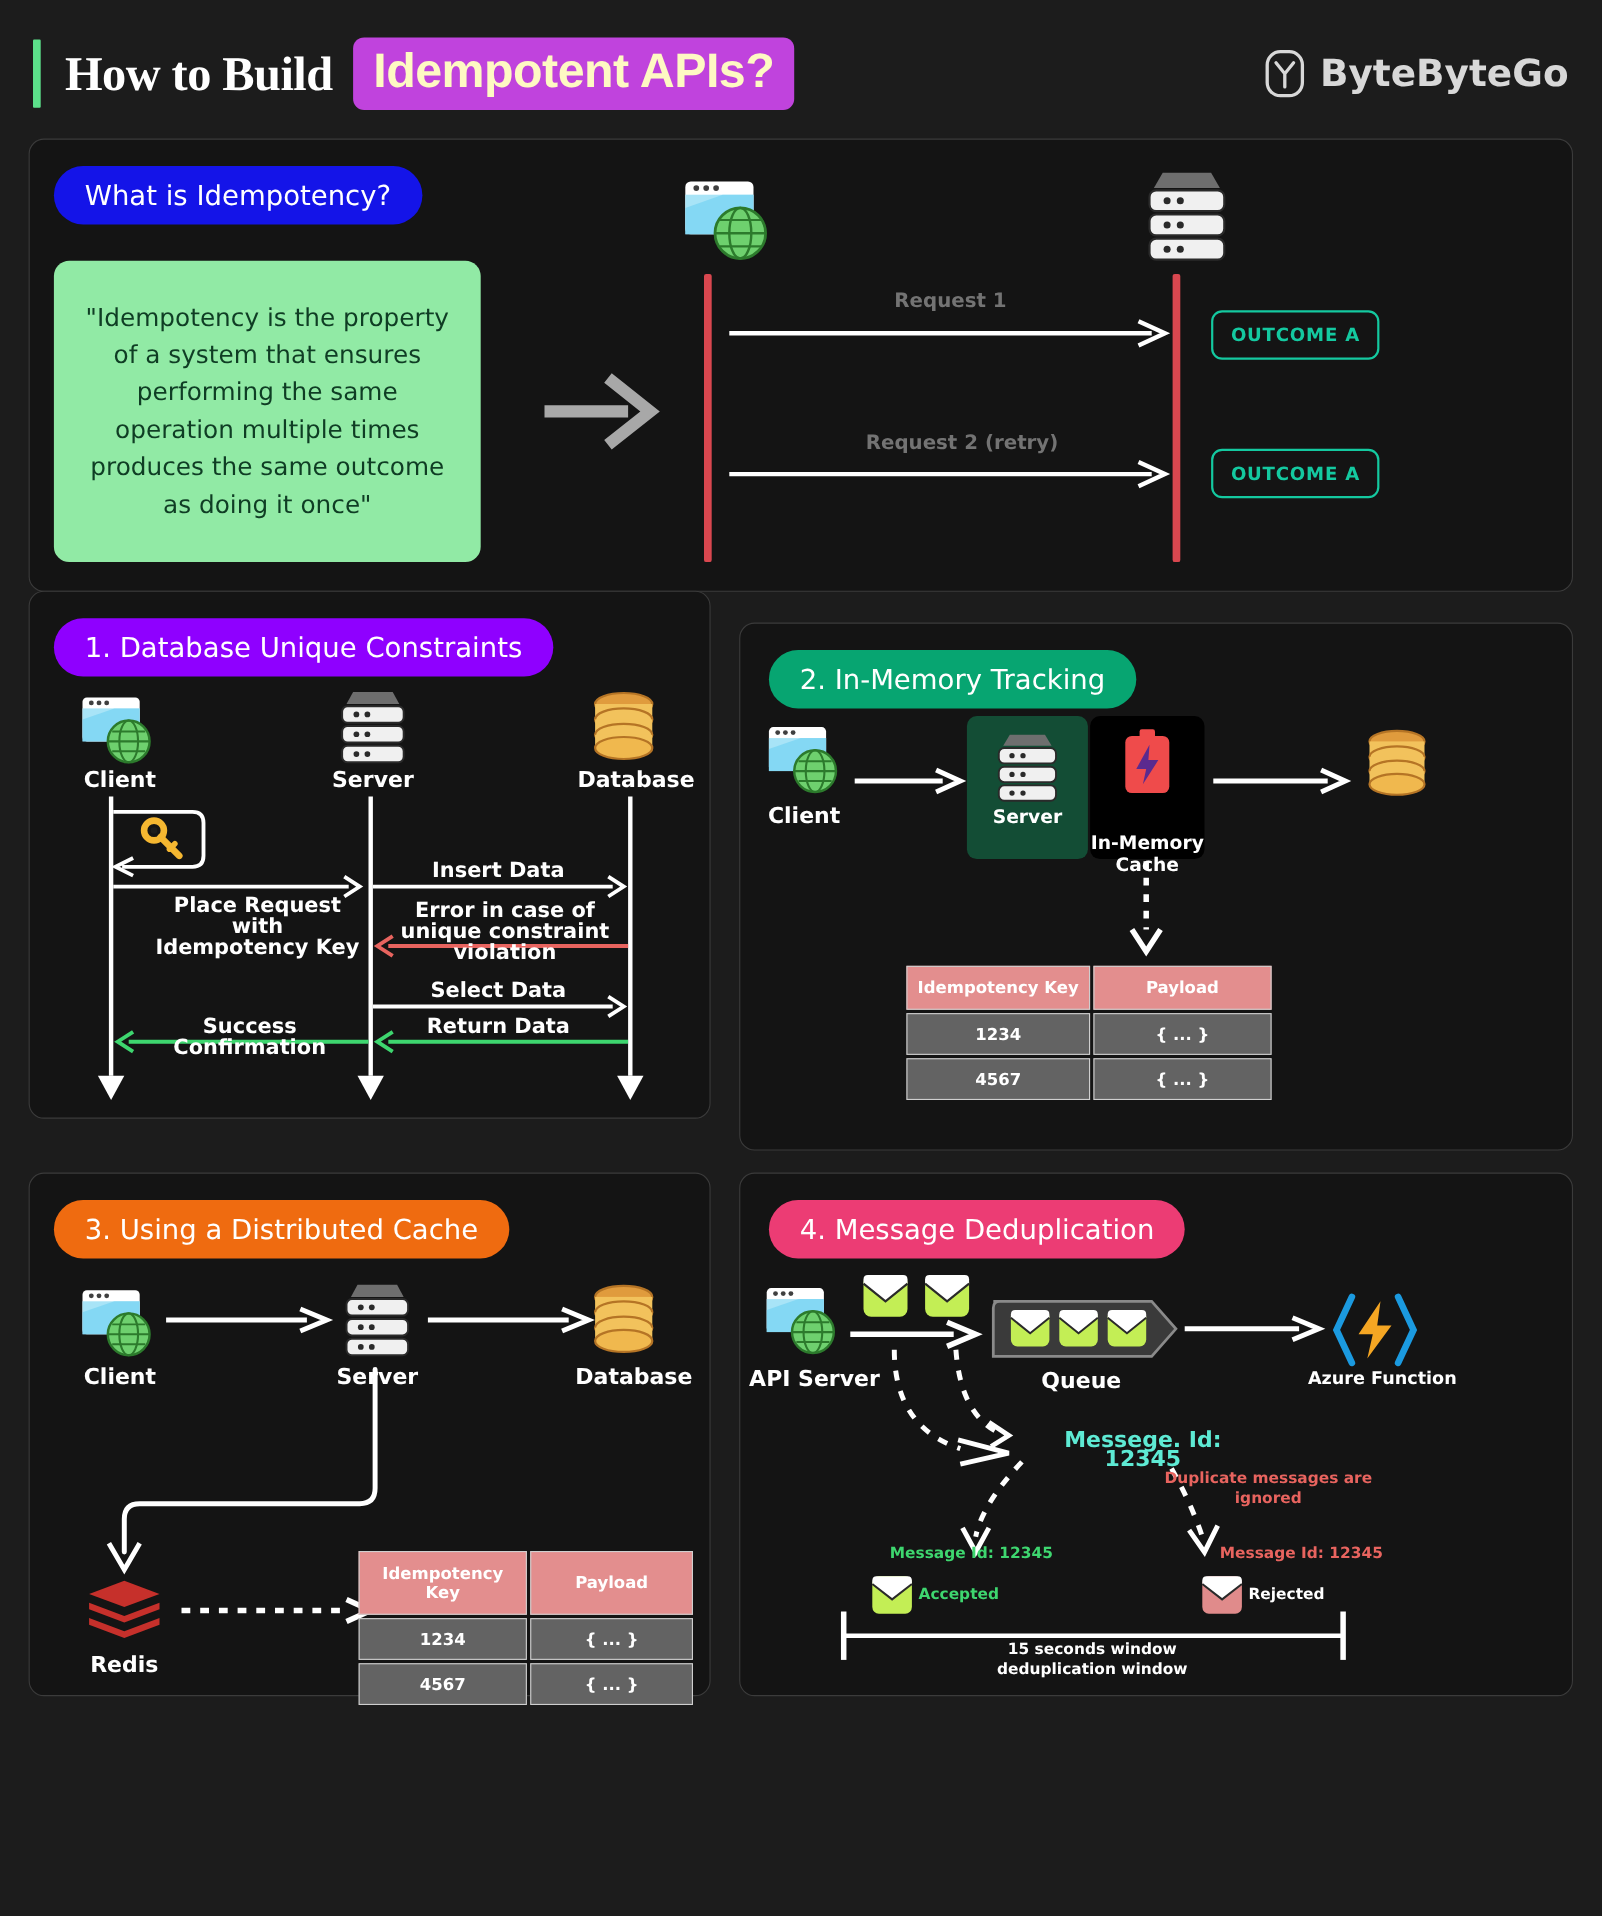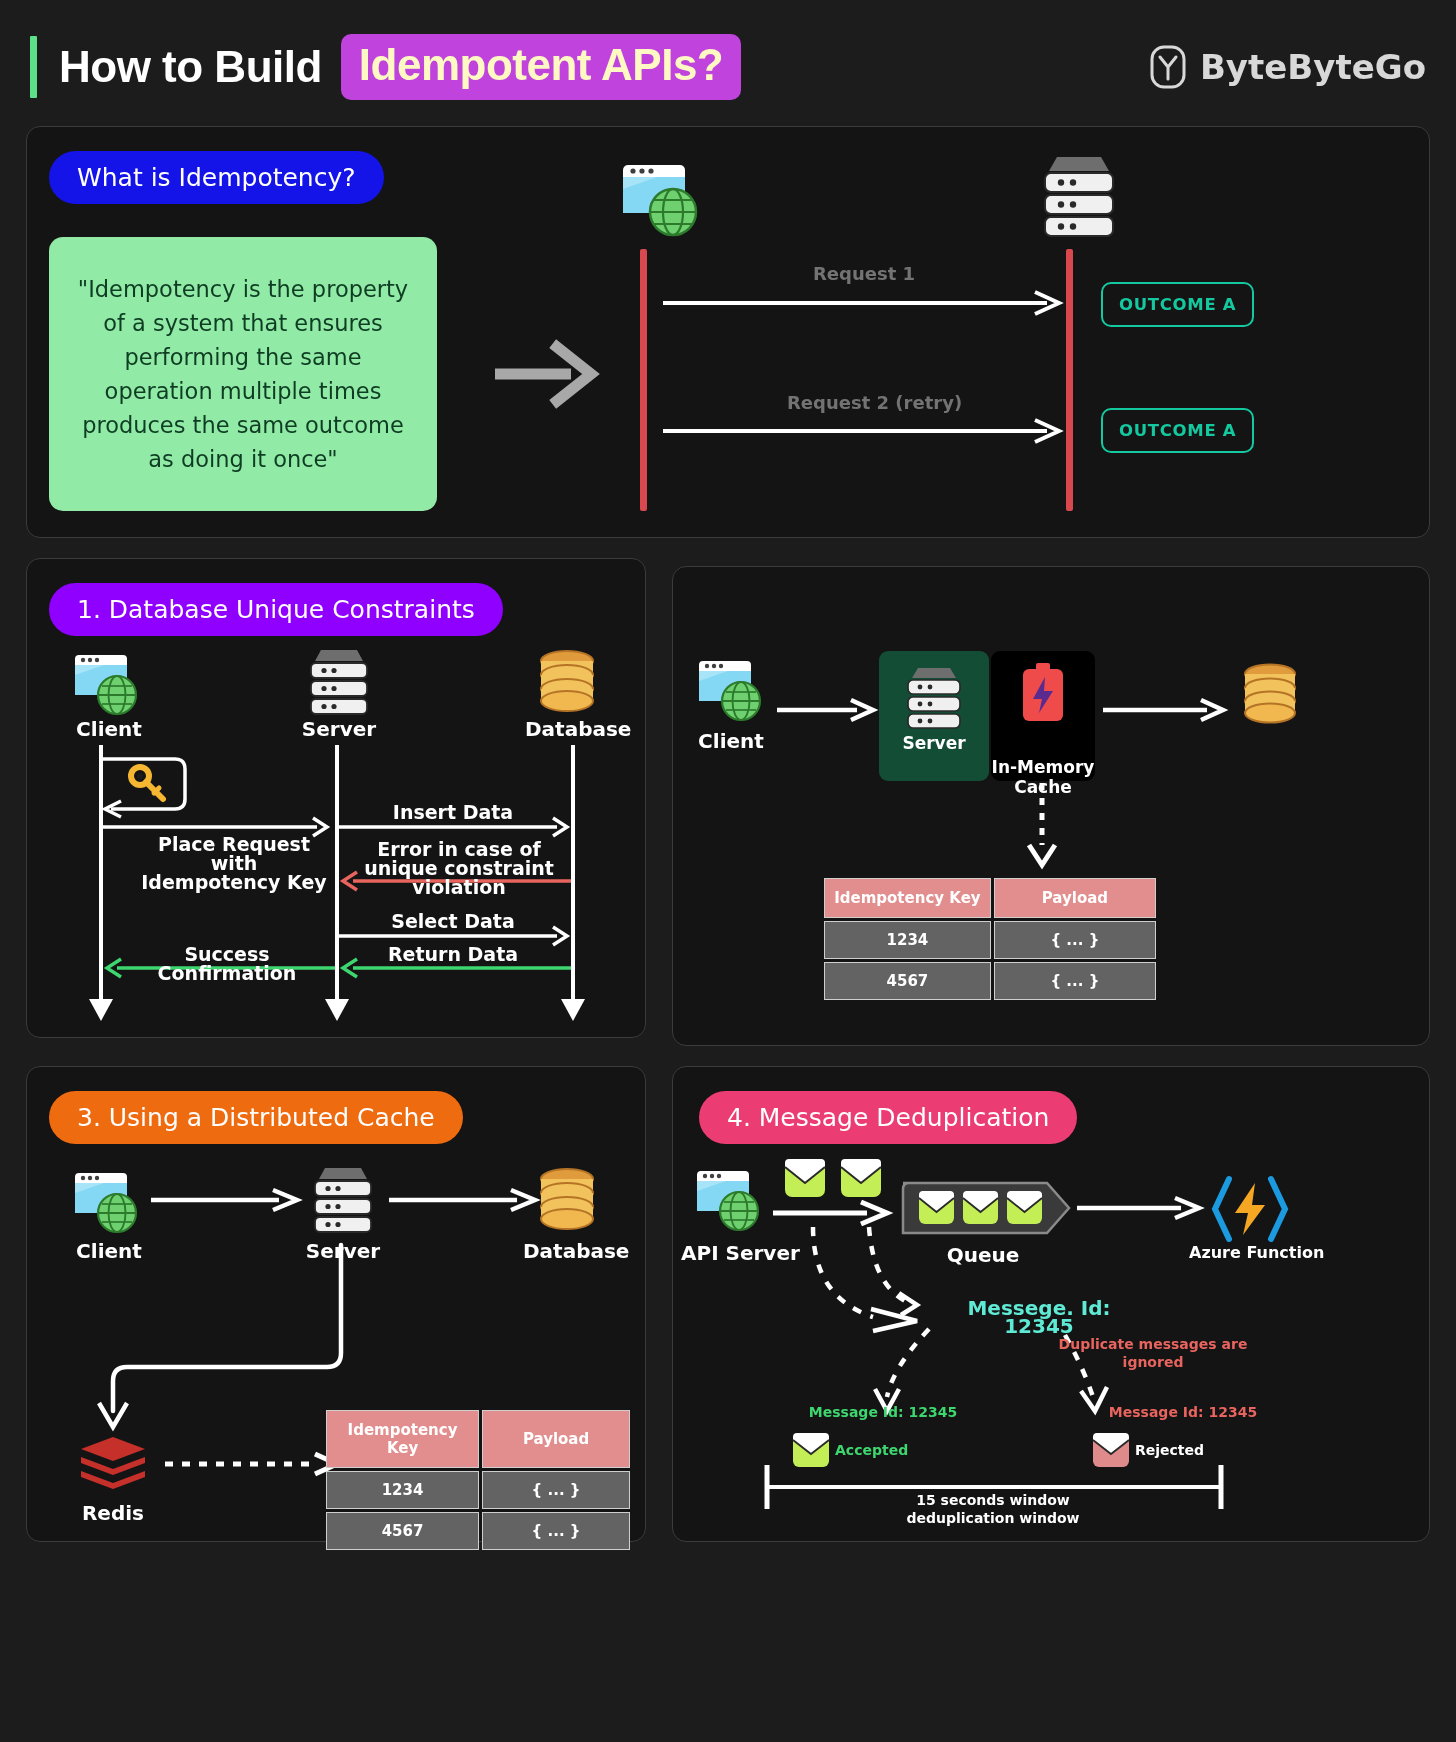--- a/index.html
+++ b/index.html
@@ -10,21 +10,21 @@
     color: #ffffff;
     overflow: hidden;
     position: relative;
   }
 
   
   #header { display: flex; align-items: center; padding: 22px 30px 0 30px; height: 112px; }
   .title-bar { width: 7px; height: 62px; background: #5ce08a; margin-right: 22px; border-radius: 1px; }
   .title-plain {
     font-size: 44px; font-weight: bold; color: #ffffff; letter-spacing: -0.5px;
-    font-family: Liberation Sans, sans-serif;
+    font-family: Liberation Serif, serif;
   }
   .title-hl {
     font-size: 44px; font-weight: bold; color: #fef9c3;
     background: #c043dd; border-radius: 10px; padding: 6px 18px 10px 18px;
     margin-left: 19px; letter-spacing: -0.5px;
     font-family: Liberation Sans, sans-serif;
   }
   #brand { margin-left: auto; display: flex; align-items: center; gap: 12px; }
   #brand .logo-mark { width: 40px; height: 44px; }
   #brand .brand-text {
@@ -33,21 +33,21 @@
   }
 
   
   .panel {
     position: absolute;
     background: #141414;
     border: 1px solid #3b3b3b;
     border-radius: 14px;
   }
   #panel-top   { left: 26px;  top: 126px;  width: 1404px; height: 412px; }
-  #panel-one   { left: 26px;  top: 558px;  width: 620px;  height: 480px; padding-left: 20px; }
+  #panel-one   { left: 26px;  top: 537px;  width: 620px;  height: 480px; padding-left: 20px; }
   #panel-two   { left: 672px; top: 566px;  width: 758px;  height: 480px; }
   #panel-three { left: 26px;  top: 1066px; width: 620px;  height: 476px; }
   #panel-four  { left: 672px; top: 1066px; width: 758px;  height: 476px; }
 
   .pill {
     display: inline-block; border-radius: 999px;
     padding: 12px 28px; font-size: 25px; color: #fff;
     font-family: "DejaVu Sans", sans-serif;
     white-space: nowrap;
   }
@@ -278,20 +278,23 @@
 
   <div class="seq-label" style="left:112px;top:276px;width:190px;">Place Request with Idempotency Key</div>
   <div class="seq-label" style="left:336px;top:244px;width:180px;">Insert Data</div>
   <div class="seq-label" style="left:318px;top:281px;width:228px;">Error in case of unique constraint violation</div>
   <div class="seq-label" style="left:336px;top:353px;width:180px;">Select Data</div>
   <div class="seq-label" style="left:336px;top:386px;width:180px;">Return Data</div>
   <div class="seq-label" style="left:100px;top:386px;width:200px;">Success Confirmation</div>
 </div>
 
 <div class="panel" id="panel-two">
+  <div style="position:absolute;left:26px;top:24px;">
+    <span class="pill pill-green">2. In-Memory Tracking</span>
+  </div>
 
   <svg style="position:absolute;left:22px;top:86px;" width="72" height="72">
     <rect x="4" y="8" width="52" height="40" rx="4" fill="#ffffff"></rect>
     <rect x="4" y="18" width="52" height="30" fill="#a8e4f7"></rect>
     <path d="M4 48 L4 28 L33 18 L56 18 L56 48 Z" fill="#66cdf2" opacity="0.55"></path>
     <circle cx="12" cy="13" r="2.2" fill="#3f3f3f"></circle>
       <circle cx="19" cy="13" r="2.2" fill="#3f3f3f"></circle>
       <circle cx="26" cy="13" r="2.2" fill="#3f3f3f"></circle>
     <circle cx="46" cy="48" r="19" fill="#6ed06e" stroke="#2c7a2c" stroke-width="2.2"></circle>
     <ellipse cx="46" cy="48" rx="8.5" ry="19" fill="none" stroke="#2c7a2c" stroke-width="1.9"></ellipse>

